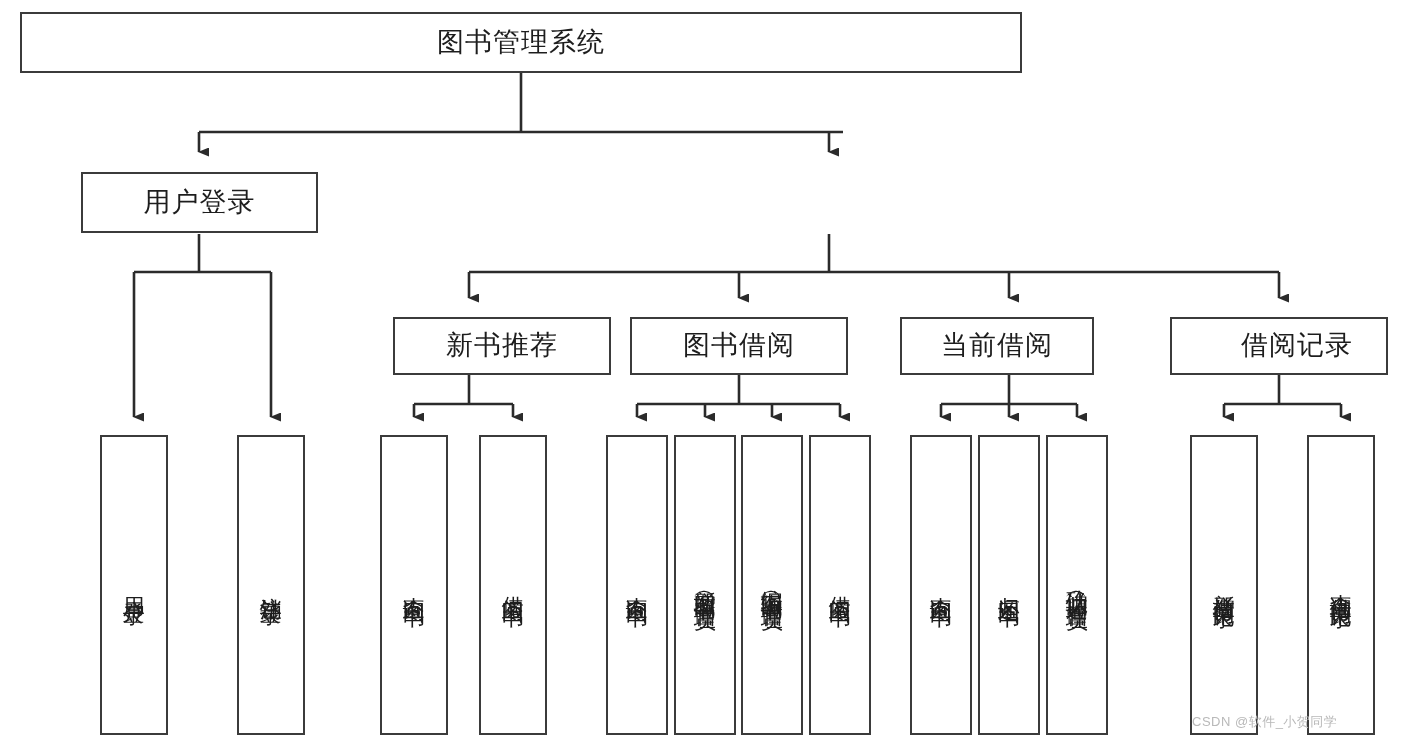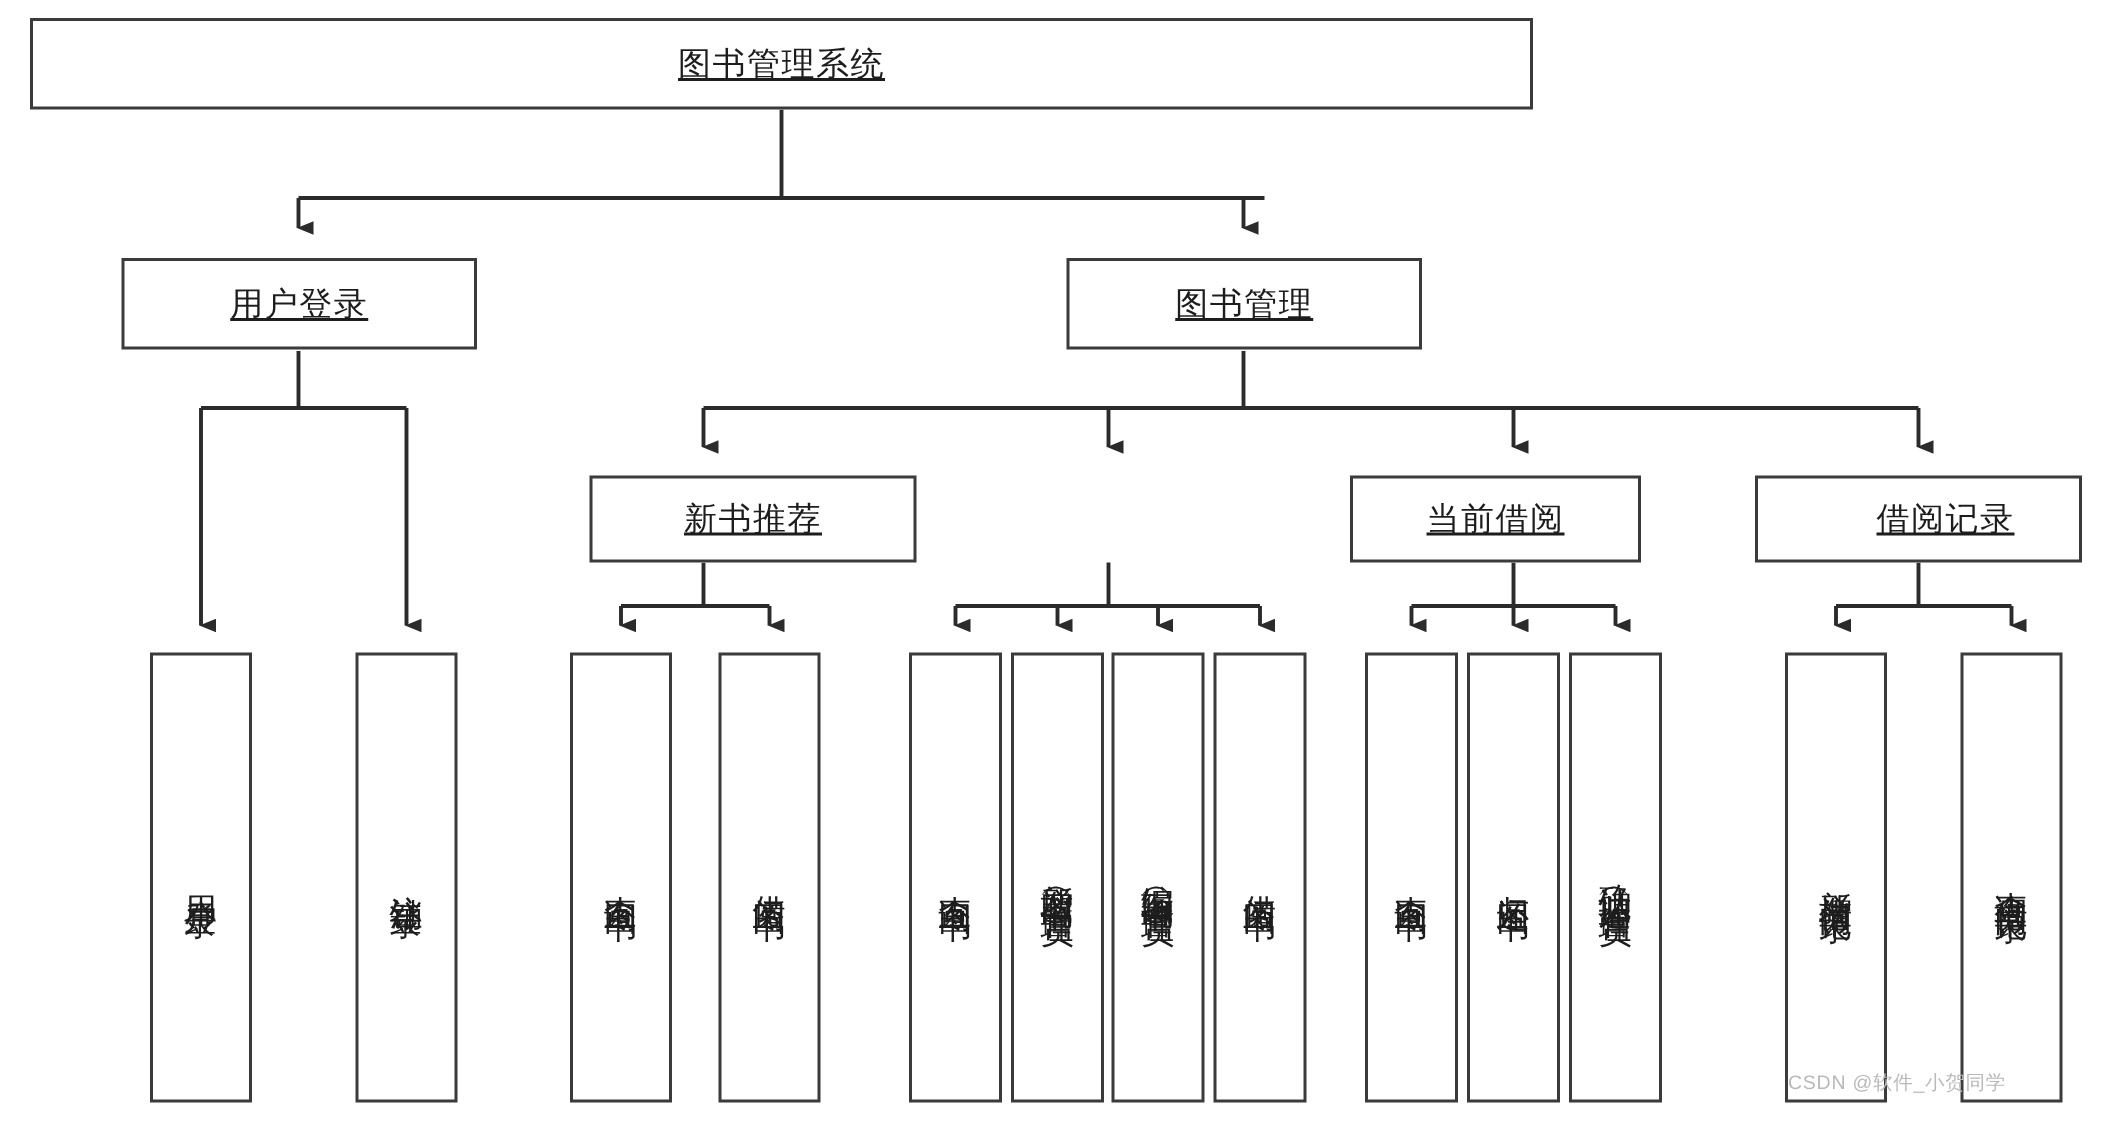--- a/index.html
+++ b/index.html
@@ -32,25 +32,24 @@
     border: 2.5px solid #3b3b3b;
     display: flex;
     align-items: center;
     justify-content: center;
     color: #1d1d1d;
   }
   .node.h {
     
   }
   .node.h .label {
-    font-size: 22px;
+    font-size: 27px;
     line-height: 1.15;
     letter-spacing: 1px;
     white-space: nowrap;
-    text-decoration: underline;
   }
   .node.v {
     align-items: center;
     justify-content: center;
   }
   .node.v .label {
     writing-mode: vertical-rl;
     text-orientation: upright;
     font-size: 22px;
     line-height: 1.34;
@@ -123,28 +122,28 @@
   </svg>
 
   <div class="node h" style="left:20px; top:12px; width:1002px; height:61px;">
     <span class="label">图书管理系统</span>
   </div>
 
   <div class="node h" style="left:81px; top:172px; width:237px; height:61px;">
     <span class="label">用户登录</span>
   </div>
 
-  <div class="node h" style="left:711px; top:172px; width:237px; height:61px;">
-    <span class="label">图书管理</span>
-  </div>
 
   <div class="node h" style="left:360px; top:317px; width:218px; height:58px;margin-left:33px;">
     <span class="label">新书推荐</span>
   </div>
 
+  <div class="node h" style="left:630px; top:317px; width:218px; height:58px;">
+    <span class="label">图书借阅</span>
+  </div>
 
   <div class="node h" style="left:900px; top:317px; width:194px; height:58px;">
     <span class="label">当前借阅</span>
   </div>
 
   <div class="node h" style="left:1170px; top:317px; width:218px; height:58px;padding-left:36px;">
     <span class="label">借阅记录</span>
   </div>
 
   <div class="node v" style="left:100px; top:435px; width:68px; height:300px;">

